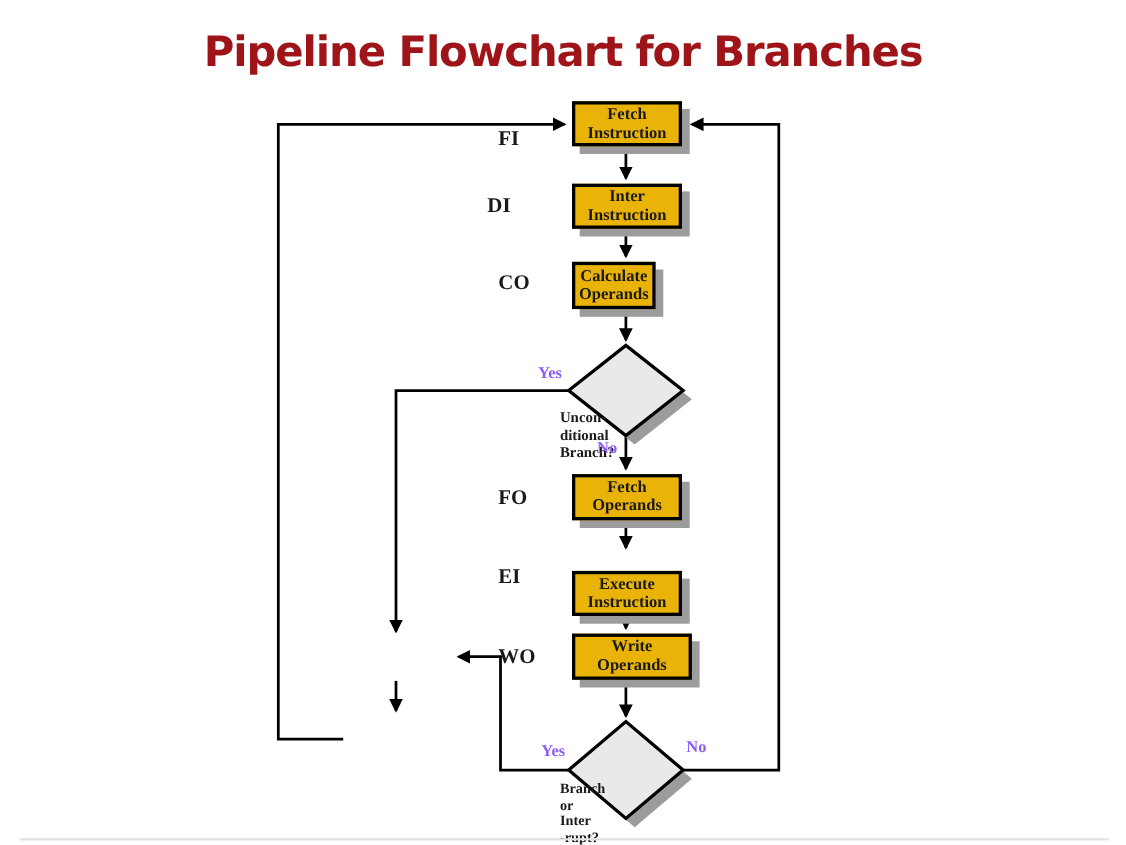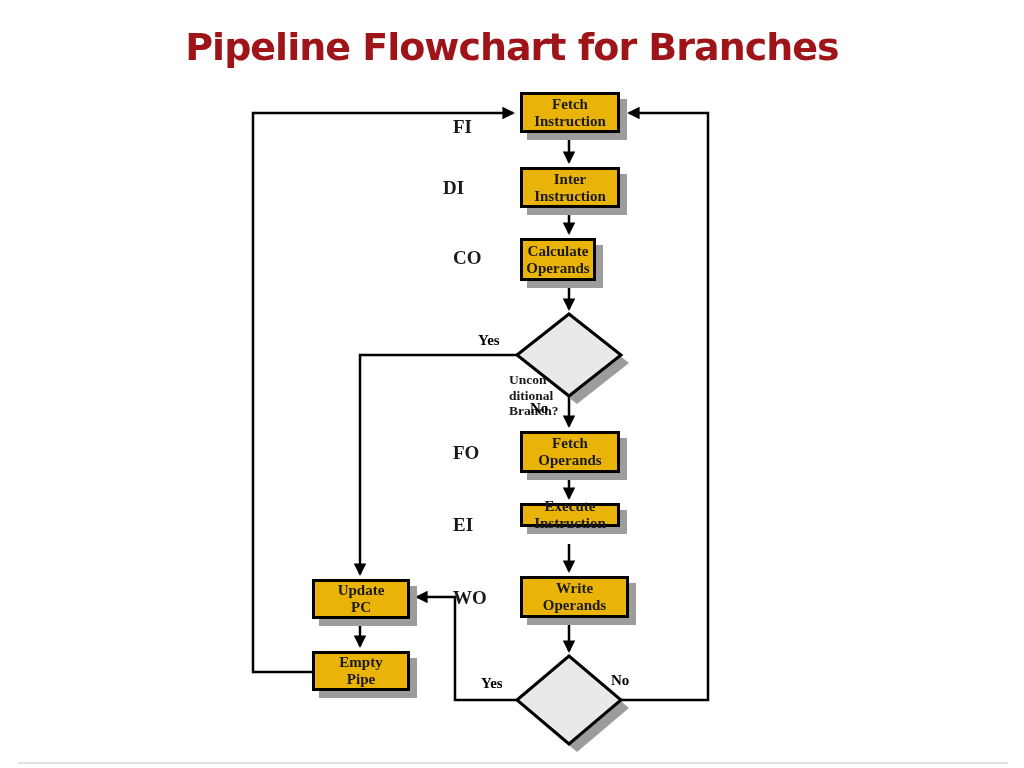--- a/index.html
+++ b/index.html
@@ -27,22 +27,22 @@
   .node span { white-space:pre-line; }
   .stage-label {
     position:absolute; width:60px; text-align:left;
     font:bold 19px/20px "Liberation Serif", serif; color:#1a1a1a;
   }
   .diamond-label {
     position:absolute; white-space:pre-line;
     font:bold 13.5px/15.5px "Liberation Serif", serif; color:#1a1a1a;margin-top:41px;
   }
   .edge-label {
-    position:absolute; width:44px; text-align:left;
-    font:bold 15px/16px "Liberation Serif", serif; color:#000000;
+    position:absolute; width:44px; text-align:center;
+    font:bold 15px/16px "Liberation Serif", serif; color:#8b5cf6;
   }
   .bottom-divider {
     position:absolute; left:18px; top:762px; width:990px; height:2px;
     background:#e2e2e2;
   }
 </style>
 </head>
 <body>
 
 <div class="slide">
@@ -91,41 +91,37 @@
 Instruction</span>
   </div>
   <div class="node" style="left:520px;top:238px;width:76px;height:43px">
     <span>Calculate
 Operands</span>
   </div>
   <div class="node" style="left:520px;top:431px;width:100px;height:42px">
     <span>Fetch
 Operands</span>
   </div>
-  <div class="node" style="left:520px;top:503px;width:100px;height:24px">
+  <div class="node" style="left:520px;top:519px;width:100px;height:41px">
     <span>Execute
 Instruction</span>
   </div>
   <div class="node" style="left:520px;top:576px;width:109px;height:42px">
     <span>Write
 Operands</span>
   </div>
 
-  <div class="node" style="left:312px;top:579px;width:98px;height:40px">
-    <span>Update
-PC</span>
-  </div>
-  <div class="node" style="left:312px;top:651px;width:98px;height:40px">
-    <span>Empty
-Pipe</span>
-  </div>
 
   <div class="diamond-label" style="left:509px;top:331px;width:120px">Uncon-
 ditional
 Branch?</div>
+  <div class="diamond-label" style="left:509px;top:669px;width:120px;font-size:13px;line-height:14.5px">Branch
+or
+Inter
+-rupt?</div>
 
   <div class="stage-label" style="left:453px;top:117px">FI</div>
   <div class="stage-label" style="left:443px;top:178px">DI</div>
   <div class="stage-label" style="left:453px;top:248px">CO</div>
   <div class="stage-label" style="left:453px;top:443px">FO</div>
   <div class="stage-label" style="left:453px;top:515px">EI</div>
   <div class="stage-label" style="left:453px;top:588px">WO</div>
 
   <div class="edge-label" style="left:478px;top:332px">Yes</div>
   <div class="edge-label" style="left:530px;top:400px">No</div>

